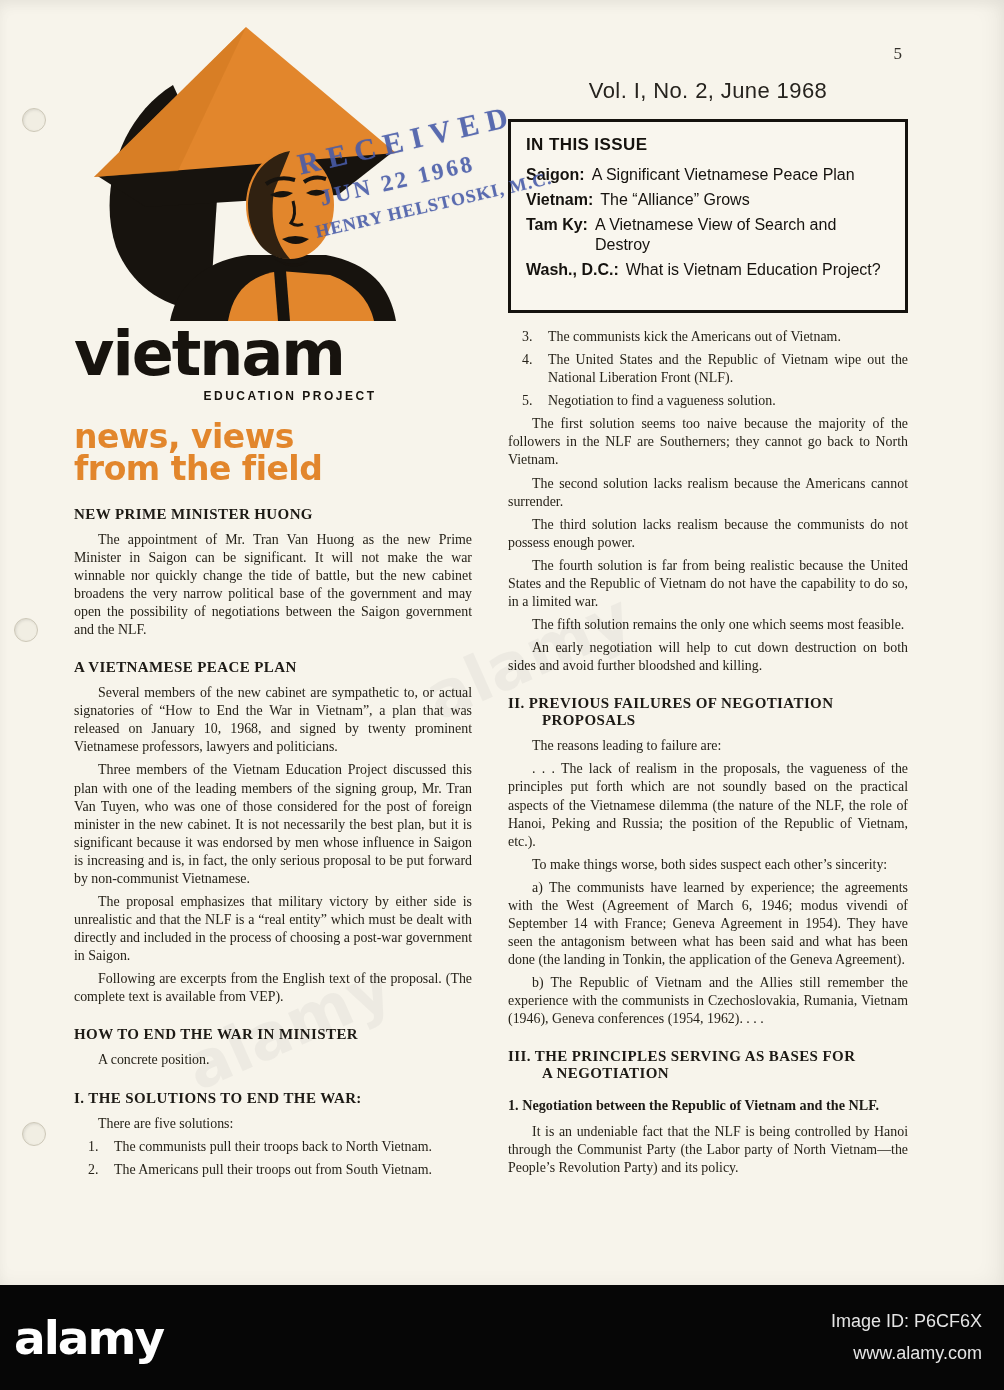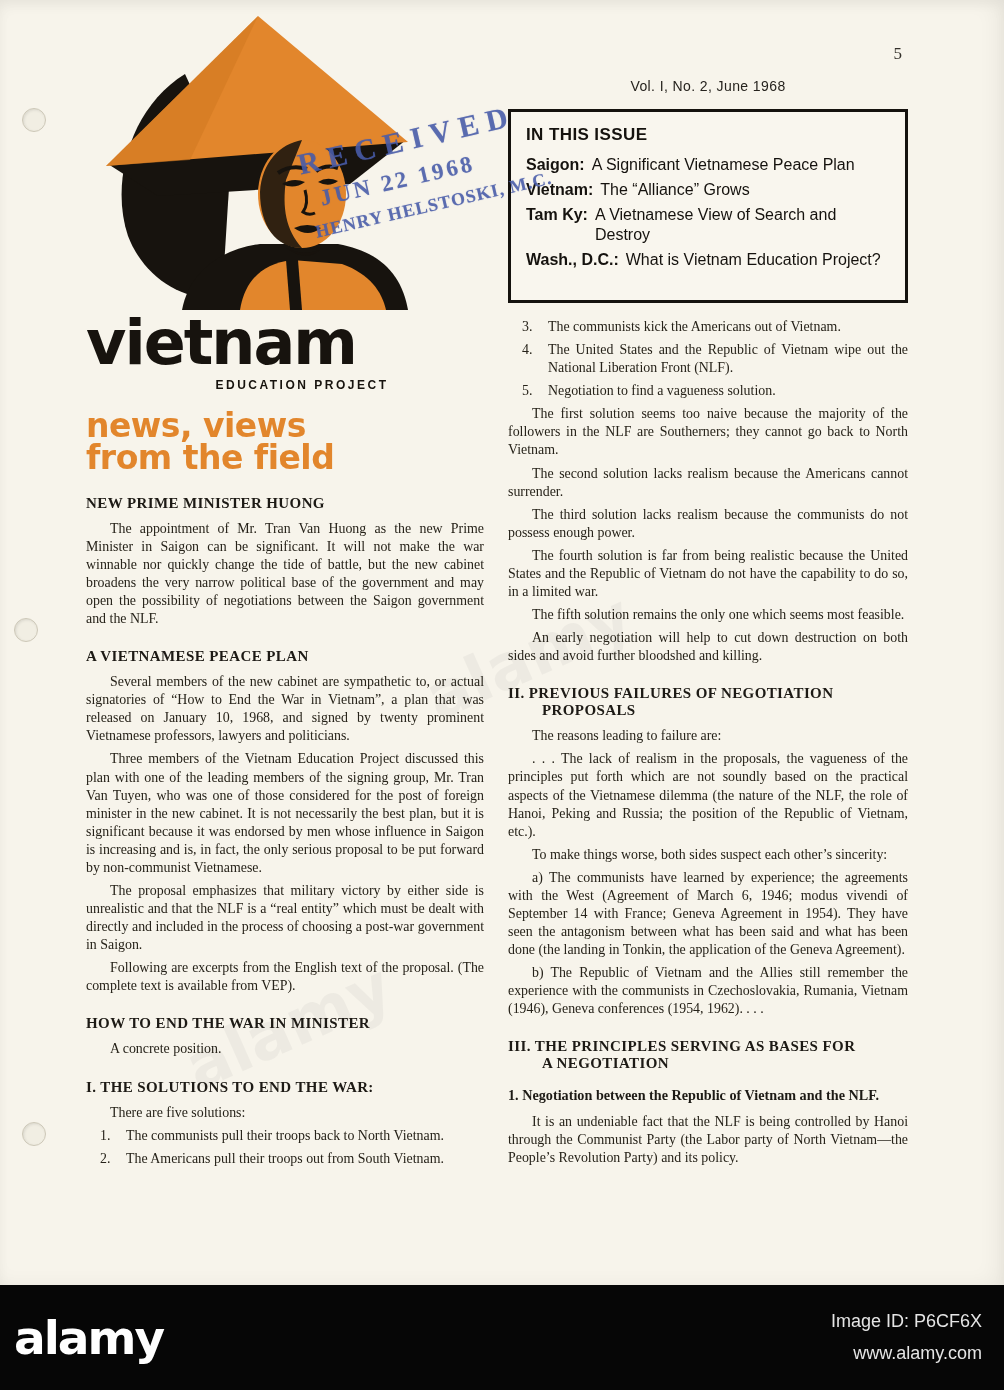--- a/index.html
+++ b/index.html
@@ -19,42 +19,42 @@
   .hole-3 { left:22px; top:1122px; }
 
   .wm { position:absolute; opacity:0.07; pointer-events:none; color:#777;
         font-family:"DejaVu Sans", sans-serif; font-weight:bold; transform:rotate(-24deg); }
   .wm-1 { left:420px; top:620px; font-size:64px; }
   .wm-2 { left:180px; top:990px; font-size:64px; }
 
   .page-number { position:absolute; top:44px; right:102px; font-size:17px; color:#33302a; }
 
   
-  .col-left  { position:absolute; left:74px;  top:12px;  width:398px;margin-left:12px; }
+  .col-left  { position:absolute; left:74px;  top:23px;  width:398px; }
   .col-right { position:absolute; left:508px; top:78px; width:400px; }
 
   
   .art { position:relative; width:332px; height:298px; margin-left:4px; }
   .art svg { display:block; width:100%; height:100%; }
 
   .stamp { position:absolute; left:302px; top:118px; width:260px; transform:rotate(-13deg);
            color:rgba(72,92,168,0.82); font-family:"Liberation Serif", serif; font-weight:bold;
            text-shadow:0 0 1px rgba(72,92,168,0.45); z-index:5; pointer-events:none; }
   .stamp-l1 { font-size:30px; letter-spacing:8px; }
   .stamp-l2 { font-size:23px; letter-spacing:3px; margin:8px 0 0 14px; }
   .stamp-l3 { font-size:18px; letter-spacing:1px; margin:8px 0 0 2px; white-space:nowrap; }
 
   .logo-title { font-family:"DejaVu Sans", sans-serif; font-weight:bold; font-size:62px;
                 letter-spacing:-2px; color:#17130e; line-height:0.92; margin-top:4px; }
   .logo-sub { font-family:"Liberation Sans", sans-serif; font-weight:bold; font-size:12px;
               letter-spacing:2.5px; color:#17130e; margin:7px 0 0 34px;text-align:center; }
   .tagline { font-family:"DejaVu Sans", sans-serif; font-weight:bold; font-size:33px;
              color:#e2862c; line-height:0.98; letter-spacing:-0.5px; margin-top:18px; }
 
-  .masthead { text-align:center; font-family:"Liberation Sans", sans-serif; font-size:14px;
+  .masthead { text-align:center; font-family:"Liberation Sans", sans-serif; font-size:22px;
               letter-spacing:0.4px; color:#26231e; margin-bottom:15px; }
 
   .issue-box { border:3px solid #15120e; background:#f9f6ee; padding:13px 15px 25px;
                font-family:"Liberation Sans", sans-serif; color:#15120e; margin-bottom:15px; }
   .issue-title { font-weight:bold; font-size:17px; letter-spacing:0.4px; margin-bottom:10px; }
   .issue-item { display:flex; font-size:16px; line-height:1.3; margin-bottom:4px;justify-content:space-between; }
   .issue-label { font-weight:bold; flex:none; margin-right:7px; white-space:nowrap; }
   .issue-text { flex:1; }
 
   

